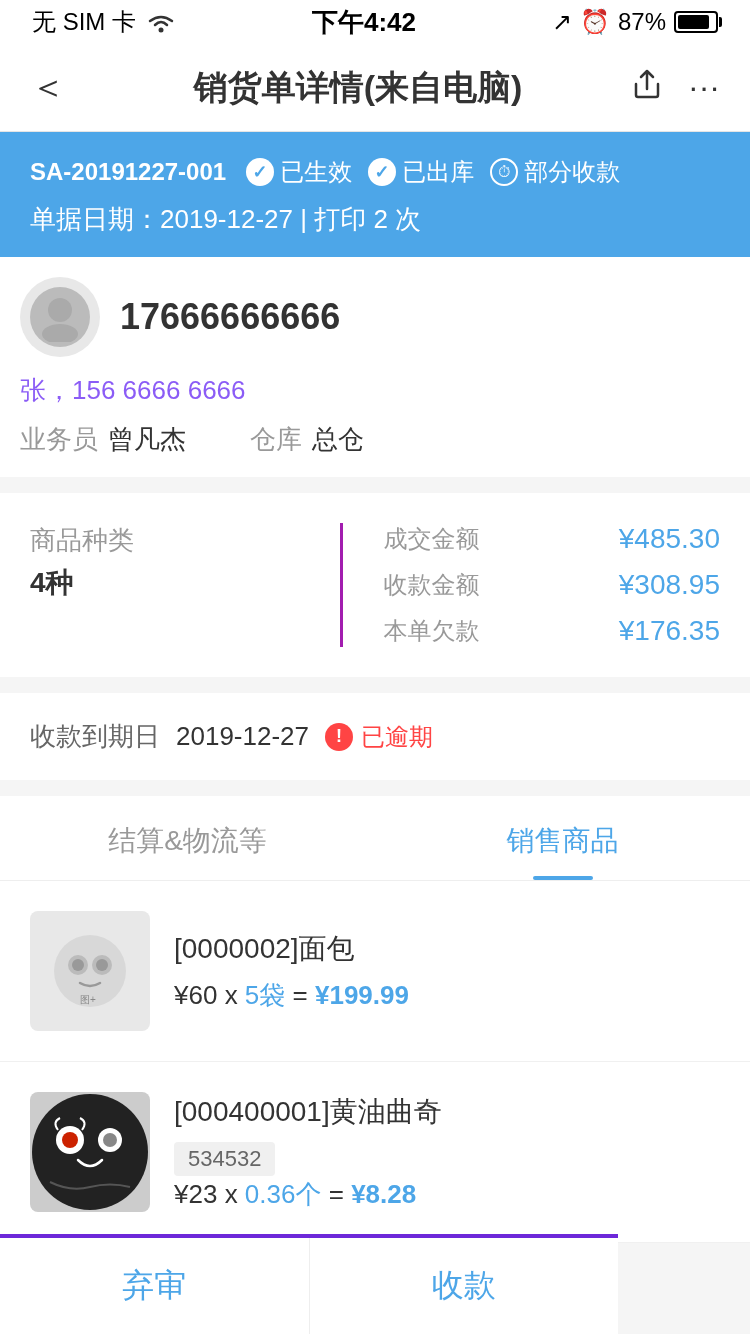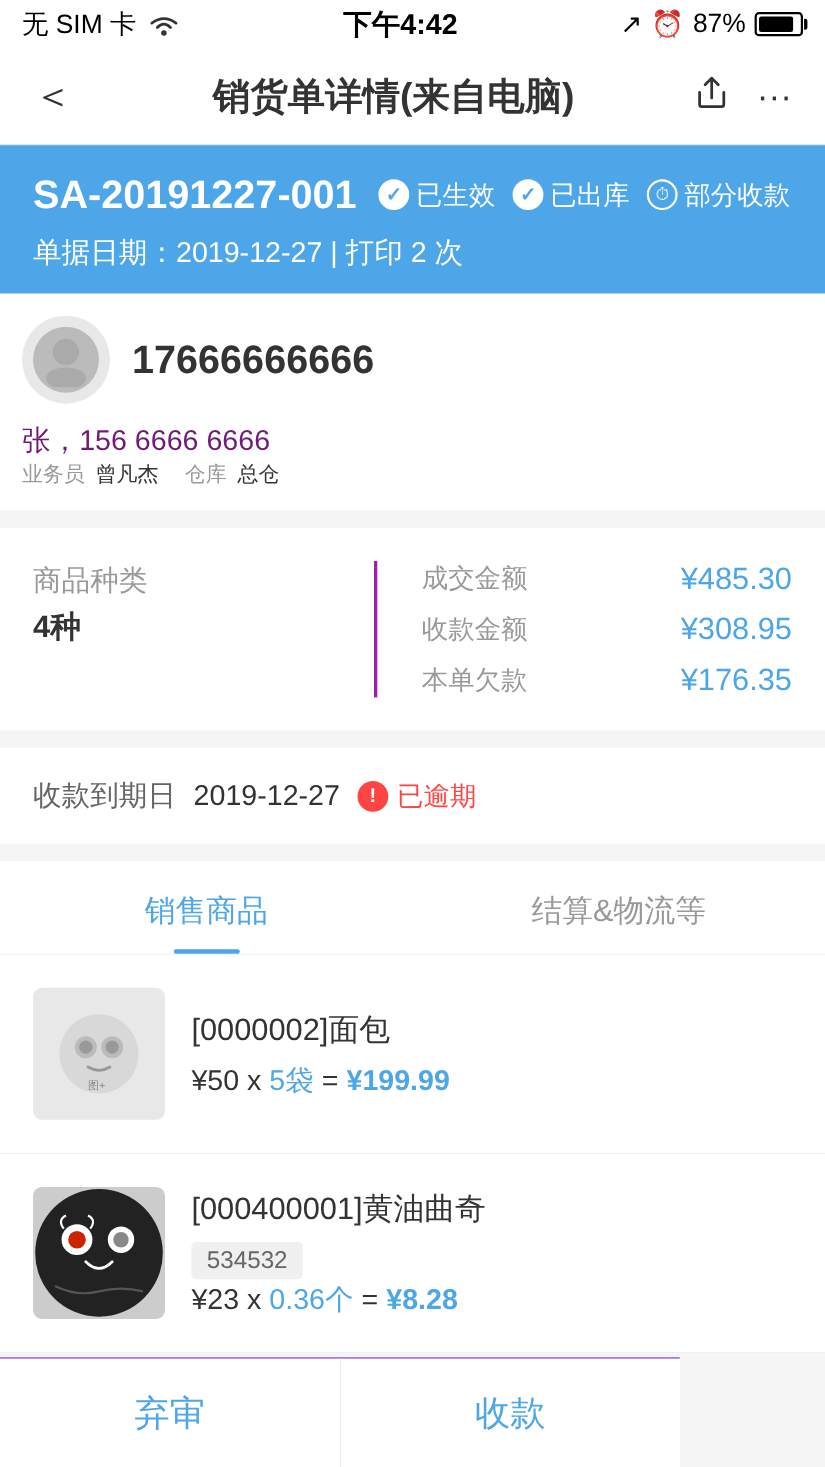--- a/index.html
+++ b/index.html
@@ -13,21 +13,21 @@
       font-size: 28px;
     }
 
     
     .status-bar {
       height: 44px;
       background: #fff;
       display: flex;
       align-items: center;
       justify-content: space-between;
-      padding: 0 20px;
+      padding: 0 32px;
       font-size: 24px;
       font-weight: 500;
     }
     .status-left { display: flex; align-items: center; gap: 10px; }
     .status-center { font-size: 26px; font-weight: 600; }
     .status-right { display: flex; align-items: center; gap: 8px; font-size: 24px; }
     .battery-icon {
       width: 44px; height: 22px; border: 2px solid #000; border-radius: 4px;
       position: relative; display: inline-flex; align-items: center; padding: 2px;
     }
@@ -78,21 +78,21 @@
       background: #4da6e8;
       padding: 24px 30px 20px;
     }
     .banner-row1 {
       display: flex;
       align-items: center;
       gap: 20px;
       margin-bottom: 14px;
     }
     .order-id {
-      font-size: 36px;
+      font-size: 24px;
       font-weight: 700;
       color: #fff;
     }
     .status-badges {
       display: flex;
       align-items: center;
       gap: 16px;
     }
     .badge {
       display: flex;
@@ -150,26 +150,27 @@
       color: #888;
       font-size: 36px;
     }
     .customer-name {
       font-size: 36px;
       font-weight: 600;
       color: #333;
     }
     .customer-sub {
       font-size: 26px;
-      color: #701a75;
+      color: #8b5cf6;
+      margin-bottom: 14px;
     }
     .customer-meta {
       display: flex;
-      gap: 24px;
-      font-size: 19px;
+      gap: 64px;
+      font-size: 26px;
       color: #666;
     }
     .meta-item { display: flex; gap: 10px; }
     .meta-label { color: #999; }
     .meta-value { color: #333; }
 
     
     .stats-section {
       background: #fff;
       padding: 30px;
@@ -318,21 +319,21 @@
     }
 
     
     .bottom-bar {
       position: fixed;
       bottom: 0;
       left: 0;
       width: 618px;
       height: 100px;
       background: #fff;
-      border-top: 1px solid #6d28d9;
+      border-top: 4px solid #6d28d9;
       display: flex;
     }
     .bottom-btn {
       flex: 1;
       display: flex;
       align-items: center;
       justify-content: center;
       font-size: 32px;
       cursor: pointer;
     }
@@ -453,25 +454,25 @@
   <span class="due-label">收款到期日</span>
   <span class="due-date">2019-12-27</span>
   <div class="overdue-badge">
     <div class="overdue-icon">!</div>
     <span>已逾期</span>
   </div>
 </div>
 
 <div class="tabs-section">
   <div class="tabs-row">
+    <div class="tab-item">
+      <span>结算&amp;物流等</span>
+    </div>
     <div class="tab-item active">
       <span>销售商品</span>
-    </div>
-    <div class="tab-item">
-      <span>结算&amp;物流等</span>
     </div>
   </div>
 </div>
 
 <div class="products-section">
 
   <div class="product-item">
     <div class="product-thumb product-thumb-1">
 
       <svg width="80" height="80" viewBox="0 0 80 80">
@@ -480,21 +481,21 @@
         <circle cx="52" cy="34" r="10" fill="#bbb"></circle>
         <circle cx="28" cy="34" r="6" fill="#999"></circle>
         <circle cx="52" cy="34" r="6" fill="#999"></circle>
         <path d="M30 52 Q40 58 50 52" stroke="#999" stroke-width="2.5" fill="none" stroke-linecap="round"></path>
         <text x="30" y="72" font-size="10" fill="#888">图+</text>
       </svg>
     </div>
     <div class="product-info">
       <div class="product-name">[0000002]面包</div>
       <div class="product-price">
-        <span>¥50</span>
+        <span>¥60</span>
         <span> x </span>
         <span class="qty">5袋</span>
         <span> = </span>
         <span class="total">¥199.99</span>
       </div>
     </div>
   </div>
 
   <div class="product-item">
     <div class="product-thumb product-thumb-owl">

